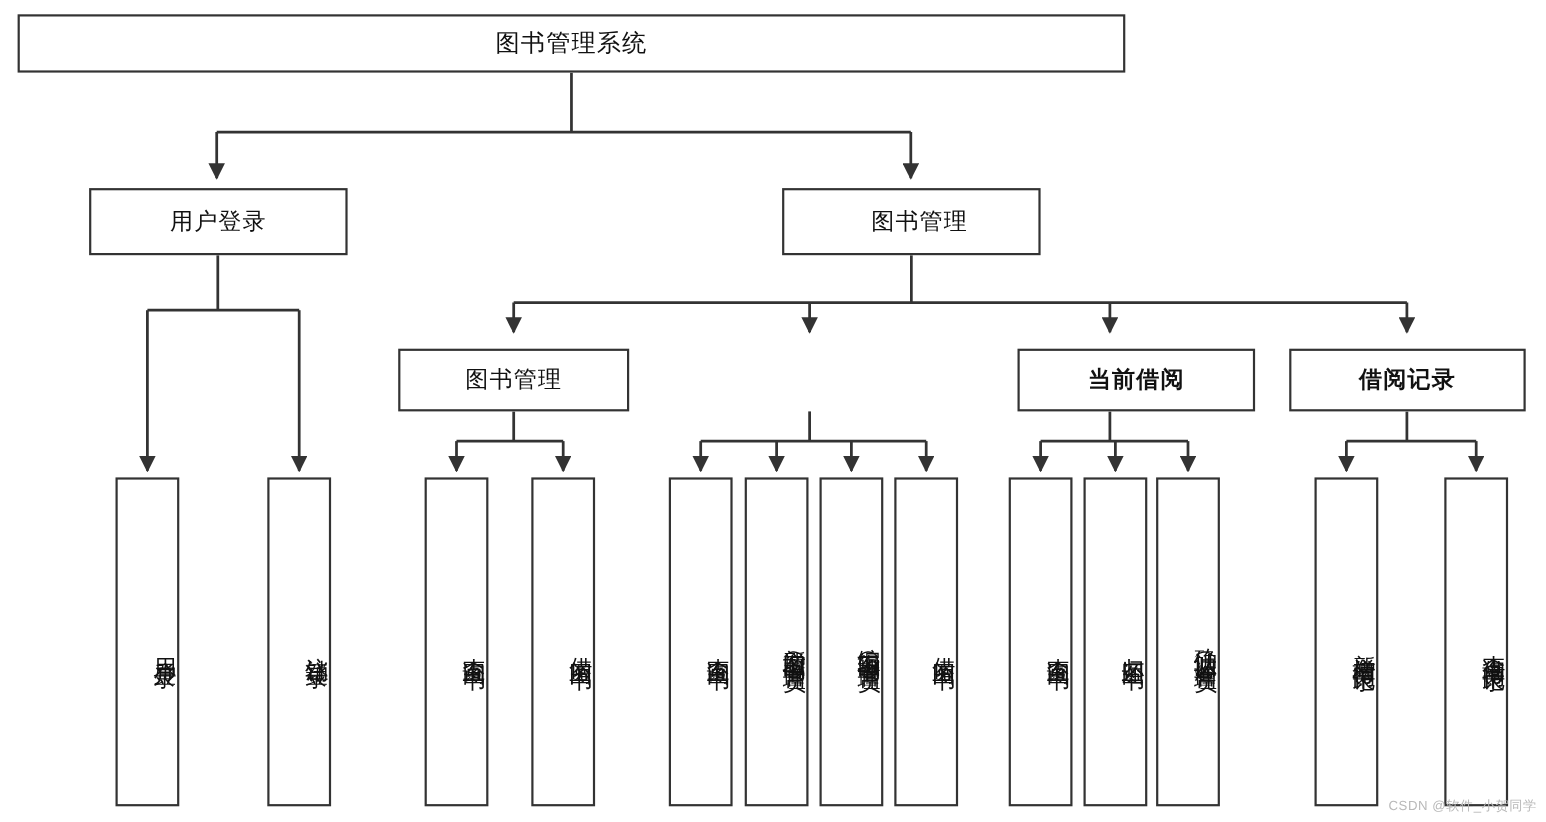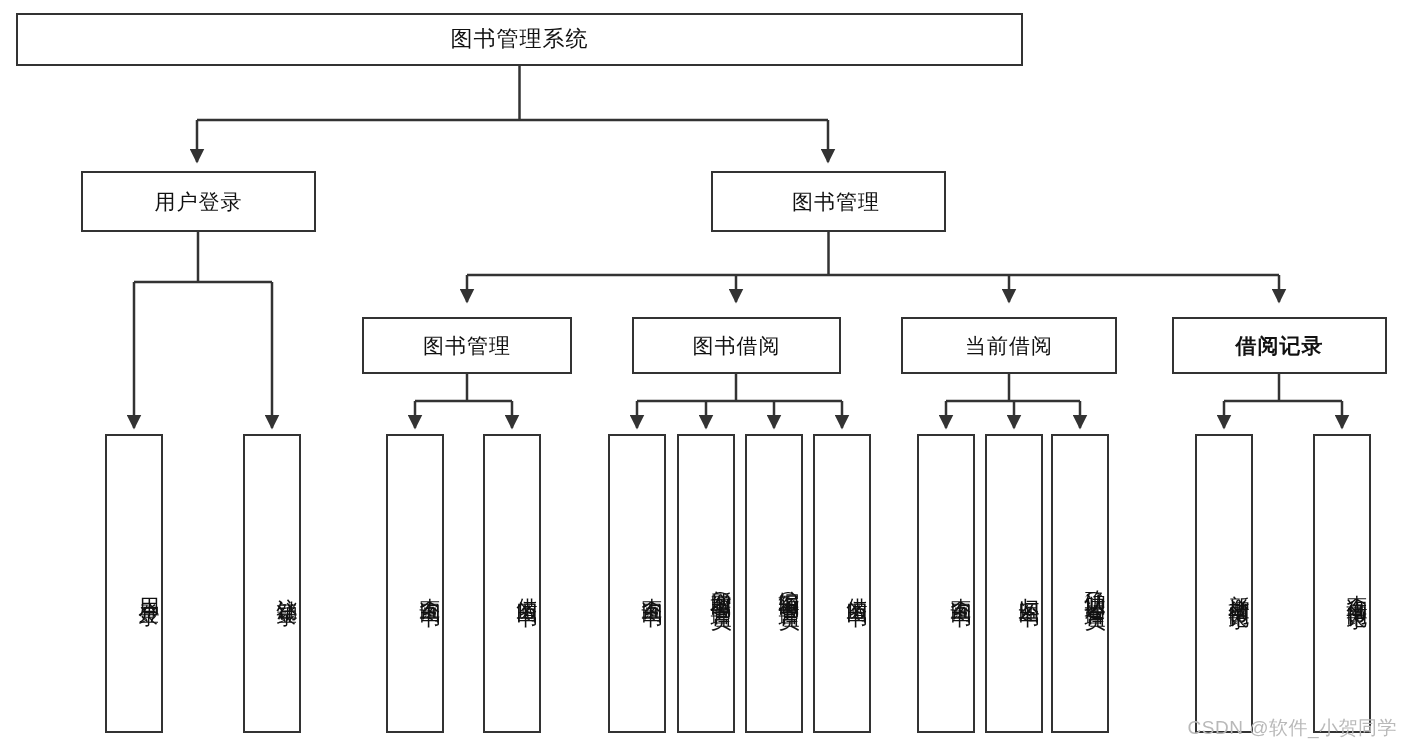--- a/index.html
+++ b/index.html
@@ -51,21 +51,21 @@
     line-height: 1.12;
     align-items: flex-start;
     justify-content: center;
     padding-top: 6px;
     letter-spacing: 3px;
   }
   #watermark {
     position: absolute;
     right: 8px;
     bottom: 6px;
-    font-size: 19px;
+    font-size: 12px;
     color: #b9b9b9;
     letter-spacing: 0.5px;
     white-space: nowrap;
   }
 </style>
 </head>
 <body>
 
 <div id="diagram-root">
 
@@ -118,22 +118,21 @@
       <path d="M 1342 401 L 1342 428" marker-end="url(#arrow)"></path>
     </g>
   </svg>
 
   <div class="node horiz root" style="left:16px; top:13px; width:1007px; height:53px;">图书管理系统</div>
 
   <div class="node horiz" style="left:81px; top:171px; width:235px; height:61px;">用户登录</div>
   <div class="node horiz" style="left:711px; top:171px; width:235px; height:61px;padding-left:15px;">图书管理</div>
 
   <div class="node horiz" style="left:362px; top:317px; width:210px; height:57px;">图书管理</div>
-  <div class="node horiz" style="left:632px; top:317px; width:209px; height:57px;">图书借阅</div>
-  <div class="node horiz" style="left:901px; top:317px; width:216px; height:57px;">当前借阅</div>
+  <div class="node horiz" style="left:925px; top:317px; width:216px; height:57px;font-weight:bold;">当前借阅</div>
   <div class="node horiz" style="left:1172px; top:317px; width:215px; height:57px;font-weight:bold;">借阅记录</div>
 
   <div class="node vert" style="left:105px; top:434px; width:58px; height:299px;">用户登录</div>
   <div class="node vert" style="left:243px; top:434px; width:58px; height:299px;">注销登录</div>
 
   <div class="node vert" style="left:386px; top:434px; width:58px; height:299px;">查询图书</div>
   <div class="node vert" style="left:483px; top:434px; width:58px; height:299px;">借阅图书</div>
 
   <div class="node vert" style="left:608px; top:434px; width:58px; height:299px;">查询图书</div>
   <div class="node vert" style="left:677px; top:434px; width:58px; height:299px;">新增图书（管理员）</div>

